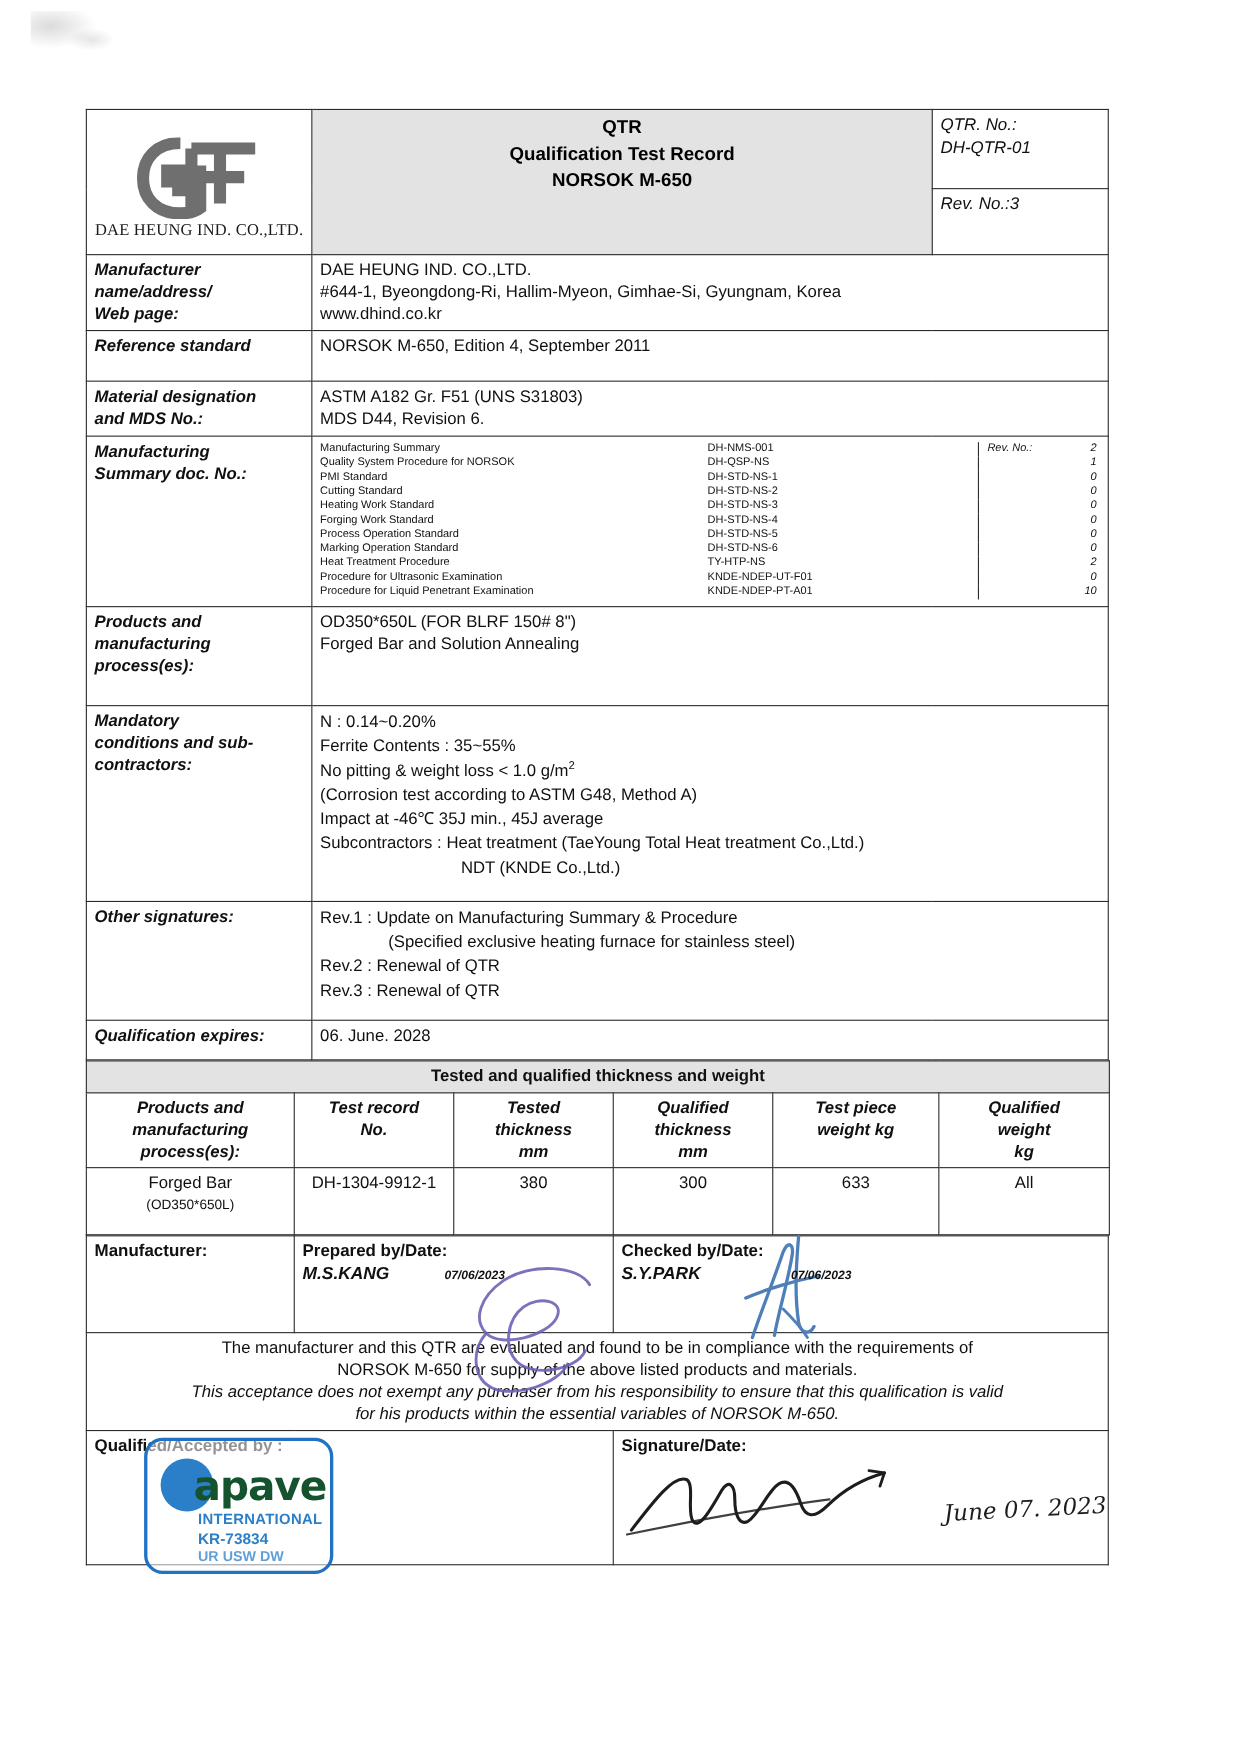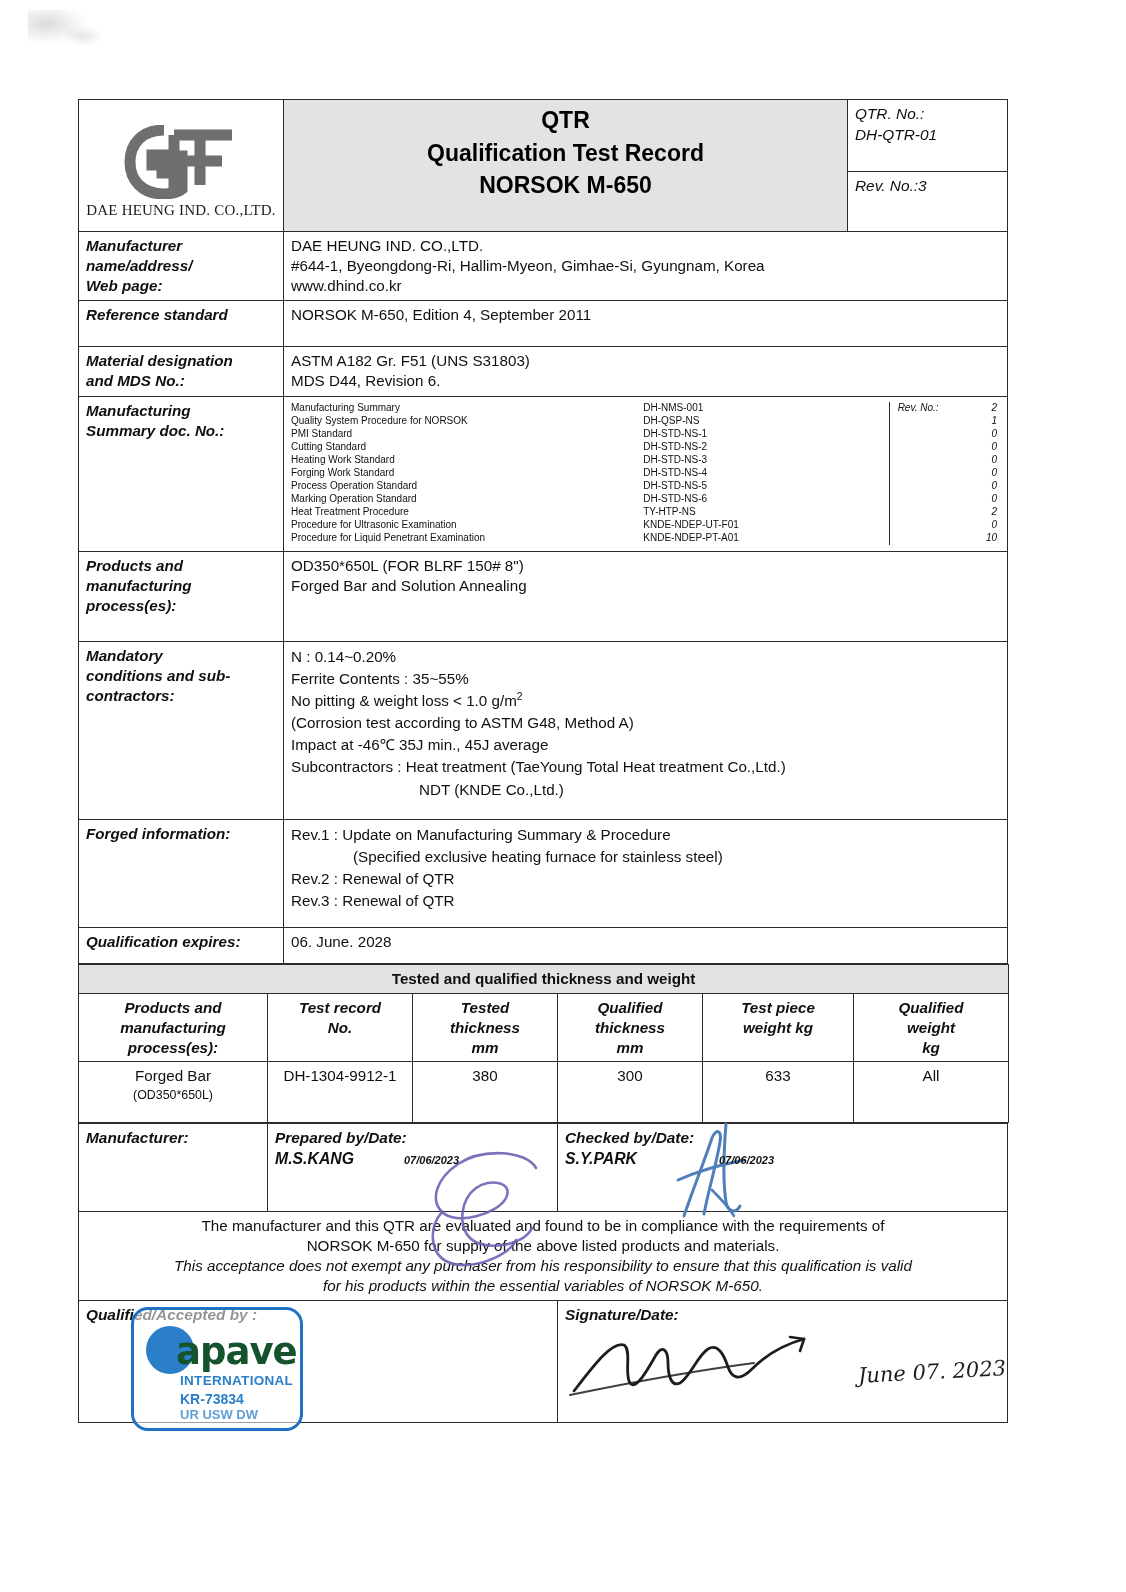--- a/index.html
+++ b/index.html
@@ -88,21 +88,21 @@
     white-space: nowrap;
   }
   .hdr-title-cell {
     background: #e3e3e3;
     text-align: center;
     vertical-align: middle;
     padding: 6px 4px;
   }
   .hdr-title-cell .t {
     font-weight: bold;
-    font-size: 23px;
+    font-size: 17px;
     line-height: 1.42;
     color: #000;
   }
   .hdr-right {
     width: 160px;
     padding: 5px 6px 5px 9px;
   }
   .hdr-right .ital {
     font-style: italic;
     font-size: 15.4px;
@@ -161,21 +161,20 @@
   }
   table.tt td.head {
     font-weight: bold;
     font-style: italic;
   }
   .sub-note { font-size: 12.4px; display:block; margin-top: 1px; }
 
   
   .sig-lbl {
     font-weight: bold;
-    font-style: italic;
     font-size: 15.4px;
     line-height: 1.36;
   }
   .sig-name {
     font-weight: bold;
     font-style: italic;
     font-size: 15.8px;
   }
   .sig-row-cell { height: 78px; position: relative; }
   .sig-inline {
@@ -433,21 +432,21 @@
           <span>No pitting &amp; weight loss &lt; 1.0 g/m</span><sup style="font-size:.68em">2</sup>
         </div>
         <div> (Corrosion test according to ASTM G48, Method A)</div>
         <div>Impact at -46℃  35J min., 45J average</div>
         <div>Subcontractors : Heat treatment (TaeYoung Total Heat treatment Co.,Ltd.)</div>
         <div style="padding-left:128px">NDT (KNDE Co.,Ltd.)</div>
       </td>
     </tr>
 
     <tr>
-      <td class="lbl" style="height:98px">Forged information:</td>
+      <td class="lbl" style="height:98px">Other signatures:</td>
       <td class="val" colspan="2" style="line-height:1.44">
         <div>Rev.1 : Update on Manufacturing Summary &amp; Procedure</div>
         <div style="padding-left:62px">(Specified exclusive heating furnace for stainless steel)</div>
         <div>Rev.2 : Renewal of QTR</div>
         <div>Rev.3 : Renewal of QTR</div>
       </td>
     </tr>
 
     <tr>
       <td class="lbl" style="height:26px">Qualification expires:</td>

